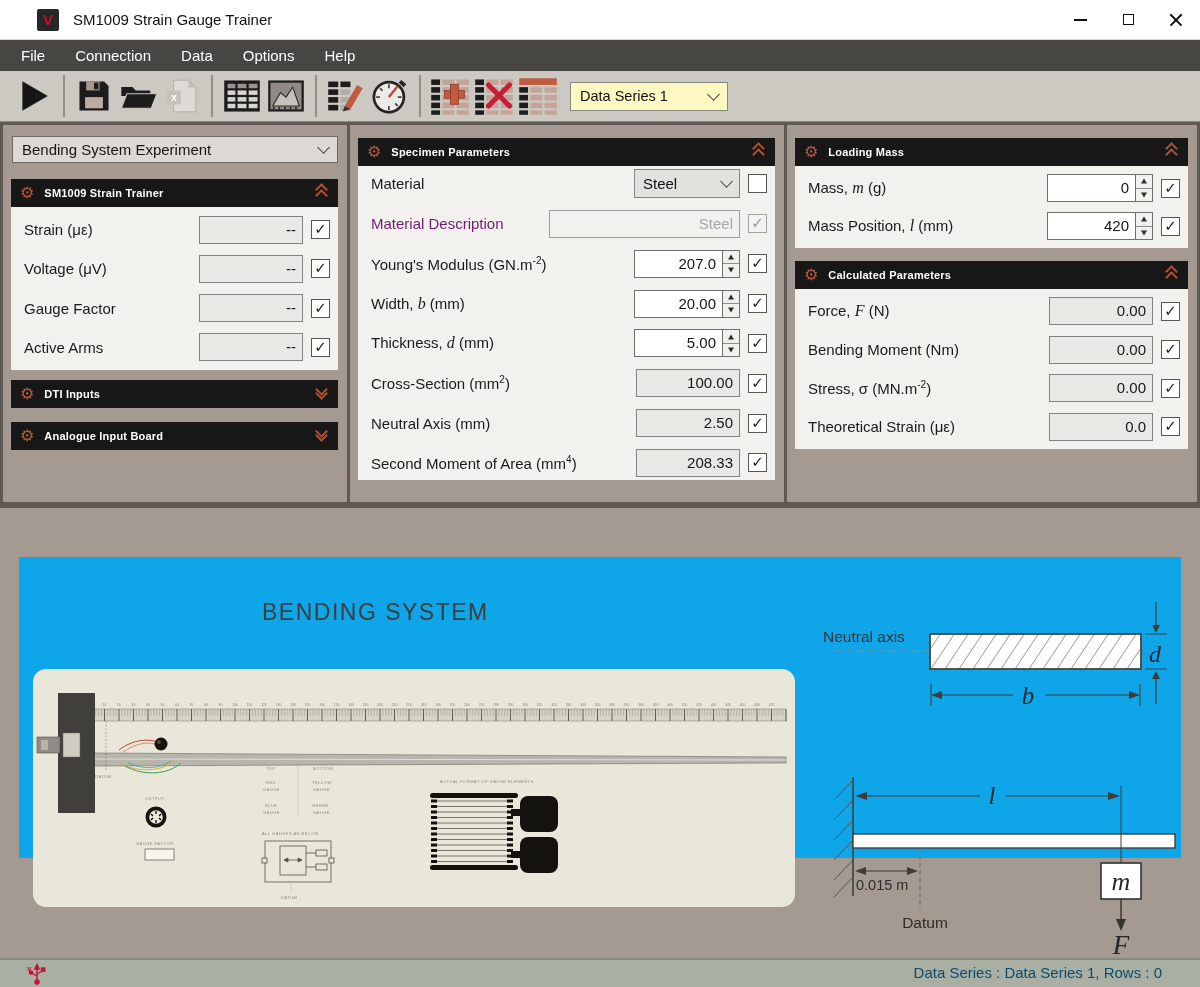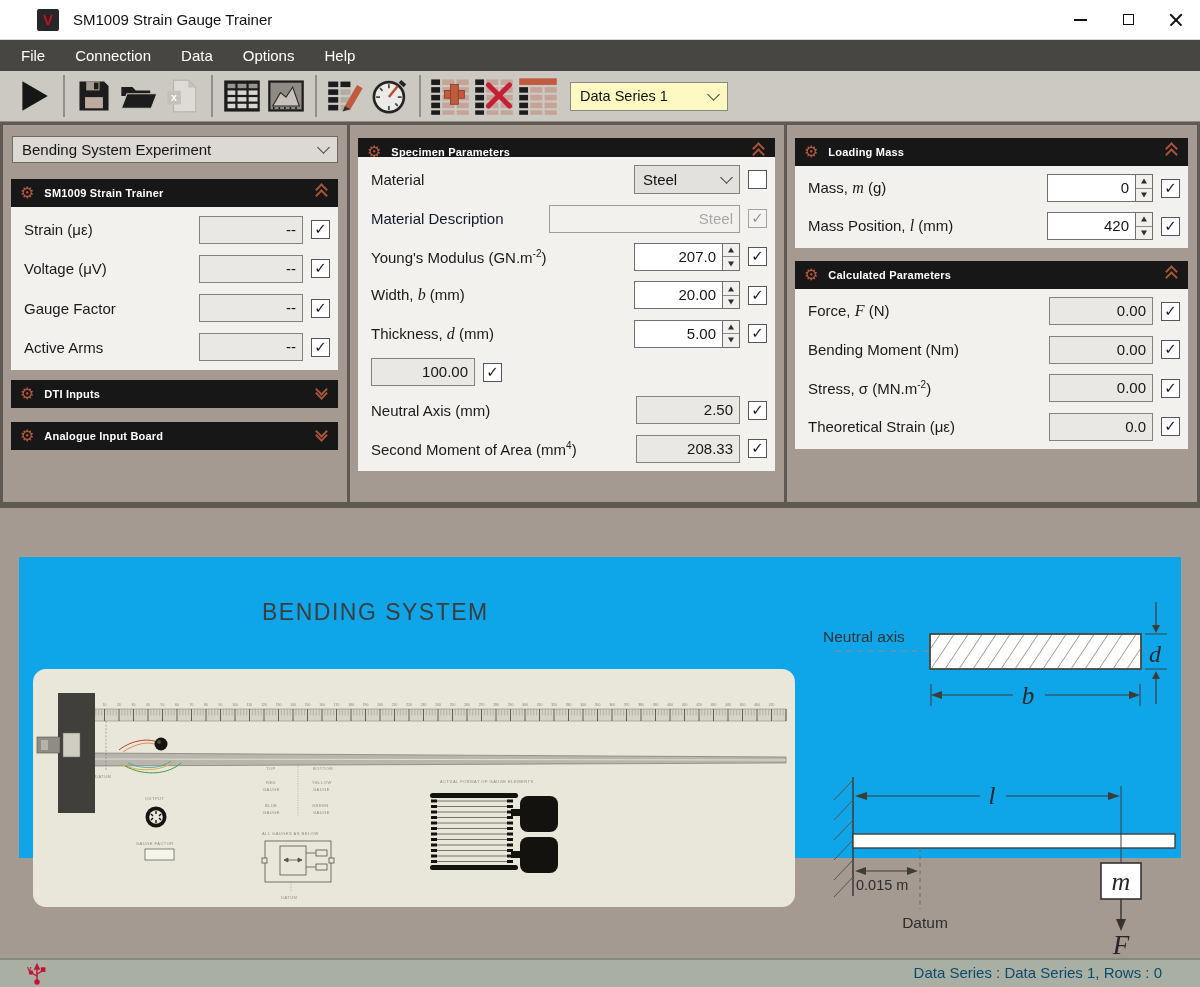--- a/index.html
+++ b/index.html
@@ -51,21 +51,21 @@
   .ptitle{font-size:11px;font-weight:bold;letter-spacing:.2px;}
   .dblchv{margin-left:auto;margin-right:12px;display:flex;flex-direction:column;}
   .chvi{width:7px;height:7px;border-right:2px solid #a8543a;border-bottom:2px solid #a8543a;}
   .dblchv.up .chvi{transform:rotate(-135deg);margin-top:-3px;}
   .dblchv.down .chvi{transform:rotate(45deg);margin-top:-5px;}
   .dblchv.up{margin-top:2px}
   .pbody{position:absolute;left:8px;right:9px;background:#f3f1ee;display:flex;
          flex-direction:column;justify-content:space-around;padding:3px 0;box-sizing:border-box;}
   .prow{display:flex;align-items:center;padding:0 8px 0 13px;}
   .rlabel{font-size:15px;color:#1a1a1a;flex:1;white-space:nowrap;}
-  .rlabel.dim{color:#0f172a;}
+  .rlabel.dim{color:#701a75;}
   .rlabel i.vr{font-family:"Liberation Serif",serif;font-style:italic;font-size:16px;}
   .rlabel sup{font-size:10px;}
   .ctl{display:flex;align-items:center;}
   .tb{box-sizing:border-box;height:28px;line-height:26px;text-align:right;padding:0 6px;
       font-size:15px;color:#161616;white-space:nowrap;}
   .tb.ro{background:#eae8e4;border:1px solid #828282;width:104px;}
   .tb.ed{background:#fff;border:1px solid #6f6f6f;border-right:none;width:88px;}
   .tb.dimv{color:#a7a7a7;background:#f2f1ee;border-color:#9d9d9d;}
   .tb.wide{width:191px;}
   .spin{width:18px;height:28px;border:1px solid #6f6f6f;box-sizing:border-box;display:flex;
@@ -379,21 +379,21 @@
 
   <div class="col col-mid">
     <div class="phead" style="top:13px;">
       <span class="gear">⚙</span>
       <span class="ptitle">Specimen Parameters</span>
       <span class="dblchv up">
           <span class="chvi"></span>
           <span class="chvi"></span>
         </span>
     </div>
-    <div class="pbody" style="top:32px;height:314px;">
+    <div class="pbody" style="top:41px;height:314px;justify-content:space-between;">
         <div class="prow">
           <span class="rlabel">Material</span>
           <span class="ctl">
             <span class="dd">
               <span>Steel</span>
               <span class="chev"></span>
             </span>
           </span>
           <span class="cb"></span>
         </div>
@@ -431,20 +431,21 @@
           <span class="ctl">
             <span class="tb ed">5.00</span>
             <span class="spin">
               <span class="sb up"></span>
               <span class="sb down"></span>
             </span>
           </span>
           <span class="cb">✓</span>
         </div>
         <div class="prow">
+          <span class="rlabel">Cross-Section (mm<sup>2</sup>)</span>
           <span class="ctl">
             <span class="tb ro">100.00</span>
           </span>
           <span class="cb">✓</span>
         </div>
         <div class="prow">
           <span class="rlabel">Neutral Axis (mm)</span>
           <span class="ctl">
             <span class="tb ro">2.50</span>
           </span>

